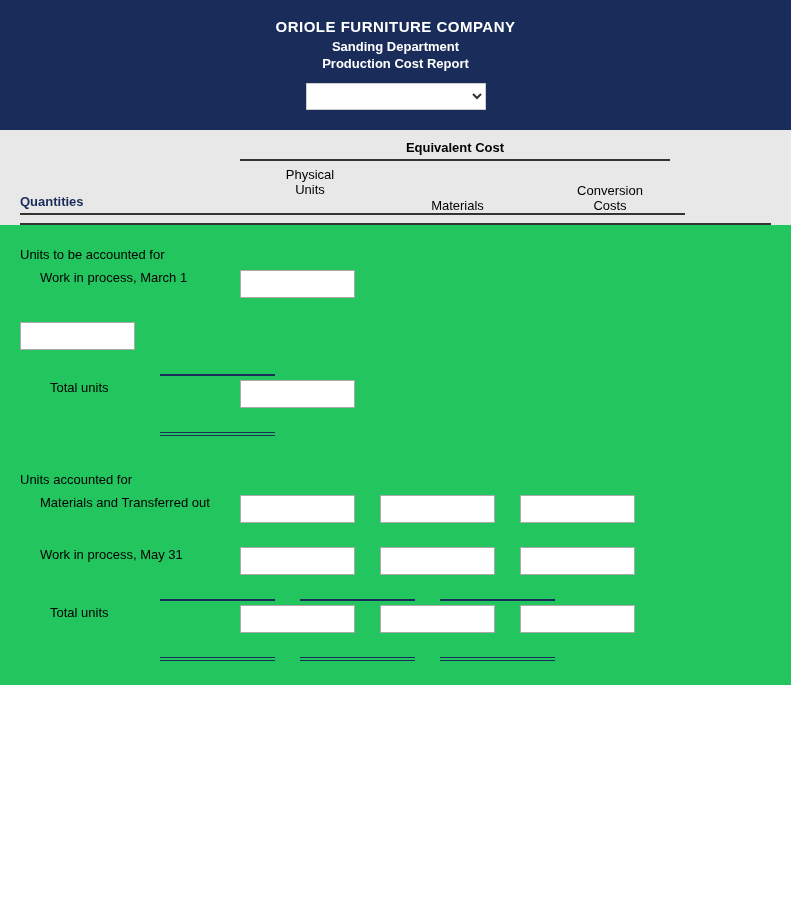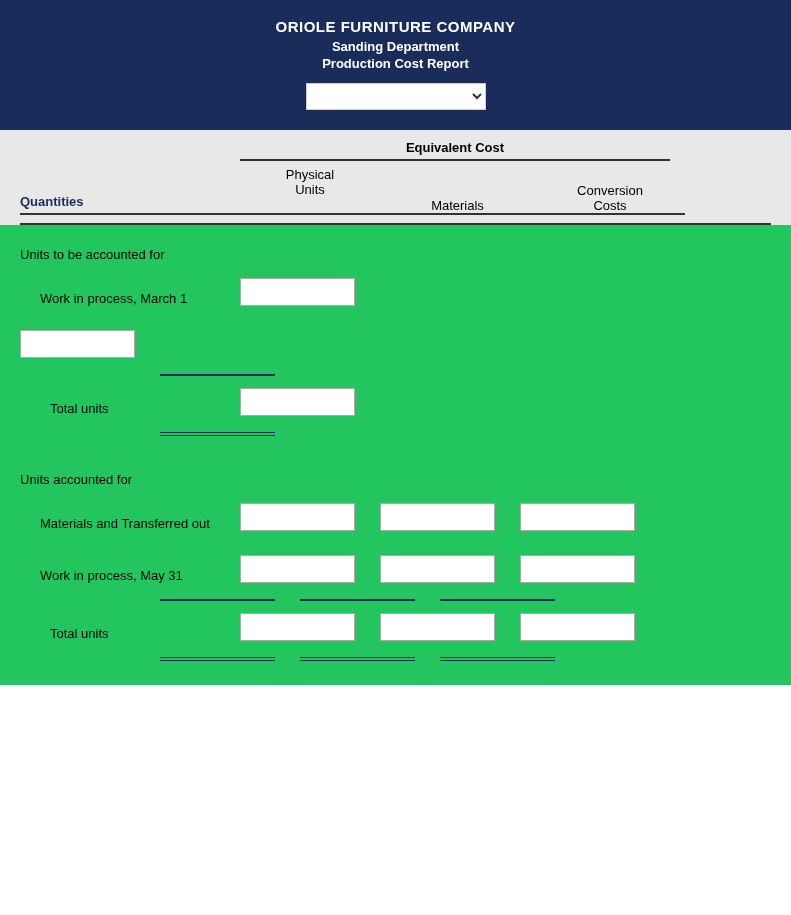--- a/index.html
+++ b/index.html
@@ -64,21 +64,21 @@
 
     .section-label {
       font-size: 13px;
       font-weight: normal;
       color: #000;
       margin: 12px 0 8px 0;
     }
 
     .data-row {
       display: flex;
-      align-items: flex-end;
+      align-items: flex-start;
       margin-bottom: 16px;
       min-height: 36px;
     }
 
     .row-label {
       width: 220px;
       font-size: 13px;
       color: #000;
       padding-left: 20px;
       flex-shrink: 0;

